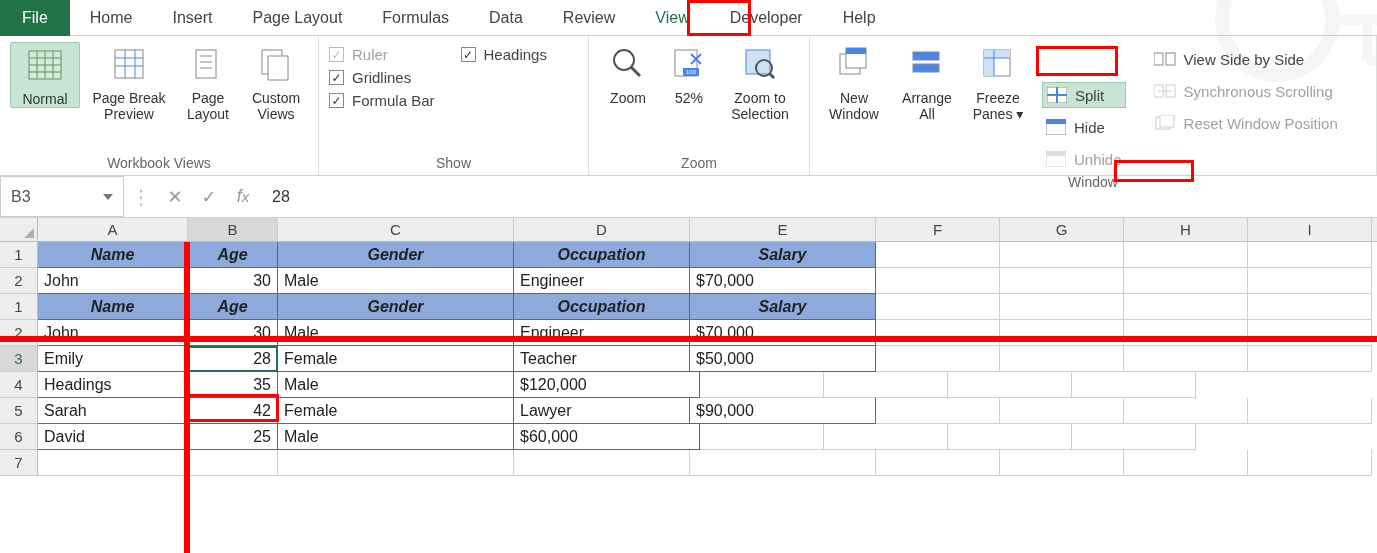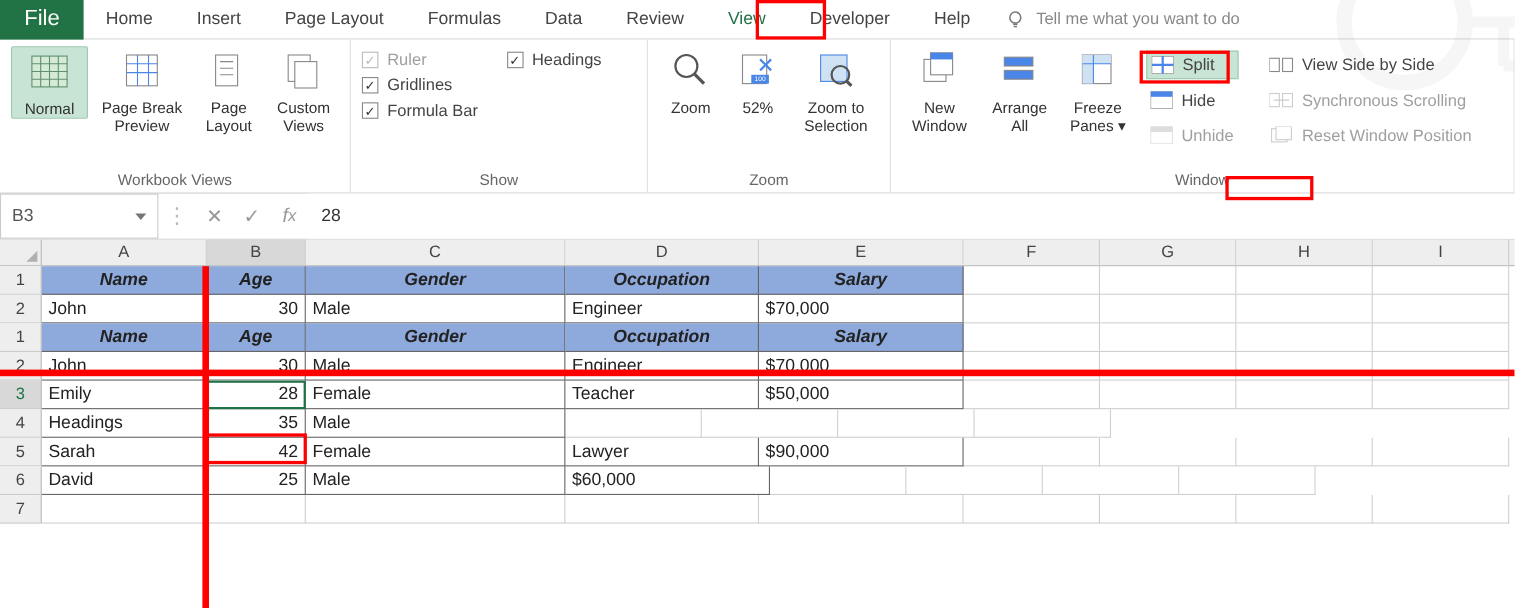--- a/index.html
+++ b/index.html
@@ -21,21 +21,21 @@
     border-bottom: 1px solid #d0d0d0;
     padding-left: 0;
   }
   .file-tab {
     background: #217346;
     color: #fff;
     height: 36px;
     display: flex;
     align-items: center;
     padding: 0 22px;
-    font-size: 20px;
+    font-size: 16px;
   }
   .tab {
     height: 36px;
     display: flex;
     align-items: center;
     padding: 0 20px;
     font-size: 16px;
     color: #444;
     cursor: pointer;
   }
@@ -118,20 +118,21 @@
   .chk .box {
     width: 15px; height: 15px;
     border: 1px solid #888;
     display: inline-flex; align-items: center; justify-content: center;
     font-size: 12px; color: #333;
   }
   .chk.disabled .box { border-color: #bbb; color: #bbb; }
   .split-active {
     background: #c8e4d4;
     border: 1px solid #9ec9af;
+    margin-top: 36px;
   }
   .win-item {
     display: flex;
     align-items: center;
     gap: 8px;
     font-size: 15px;
     color: #444;
     height: 26px;
     padding: 0 4px;
   }
@@ -140,21 +141,21 @@
   svg { display: block; }
   
   .formula-bar {
     display: flex;
     align-items: center;
     height: 42px;
     border-bottom: 1px solid #d0d0d0;
     font-size: 16px;
   }
   .name-box {
-    width: 144px;
+    width: 124px;
     height: 100%;
     border: 1px solid #ccc;
     display: flex;
     align-items: center;
     padding: 16px 10px;
     color: #555;
   }
   .name-drop {
     width: 0; height: 0;
     border-left: 5px solid transparent;
@@ -300,29 +301,20 @@
   <div class="file-tab">File</div>
   <div class="tab">Home</div>
   <div class="tab">Insert</div>
   <div class="tab">Page Layout</div>
   <div class="tab">Formulas</div>
   <div class="tab">Data</div>
   <div class="tab">Review</div>
   <div class="tab active">View</div>
   <div class="tab">Developer</div>
   <div class="tab">Help</div>
-  <div class="tell-me">
-    <span class="bulb">
-      <svg width="18" height="18" viewBox="0 0 18 18">
-          <circle cx="9" cy="7" r="5" fill="none" stroke="#777" stroke-width="1.4"></circle>
-          <path d="M7 13h4M7.5 15h3" stroke="#777" stroke-width="1.4"></path>
-        </svg>
-    </span>
-    <span>Tell me what you want to do</span>
-  </div>
 </div>
 
 <div class="ribbon">
 
   <div class="group">
     <div class="group-body">
       <div class="big-btn normal-active">
         <span class="icon">
           <svg width="40" height="40" viewBox="0 0 40 40">
               <rect x="4" y="6" width="32" height="28" fill="#d6ebd6" stroke="#5f8f6f"></rect>
@@ -626,20 +618,21 @@
     <div class="cell wF"></div>
     <div class="cell wG"></div>
     <div class="cell wH"></div>
     <div class="cell wI"></div>
   </div>
   <div class="row">
     <div class="row-h">4</div>
     <div class="cell data-bordered wA">Headings</div>
     <div class="cell data-bordered num wB">35</div>
     <div class="cell data-bordered wC">Male</div>
+    <div class="cell data-bordered wE">$120,000</div>
     <div class="cell wF"></div>
     <div class="cell wG"></div>
     <div class="cell wH"></div>
     <div class="cell wI"></div>
   </div>
   <div class="row">
     <div class="row-h">5</div>
     <div class="cell data-bordered wA">Sarah</div>
     <div class="cell data-bordered num wB">42</div>
     <div class="cell data-bordered wC">Female</div>

